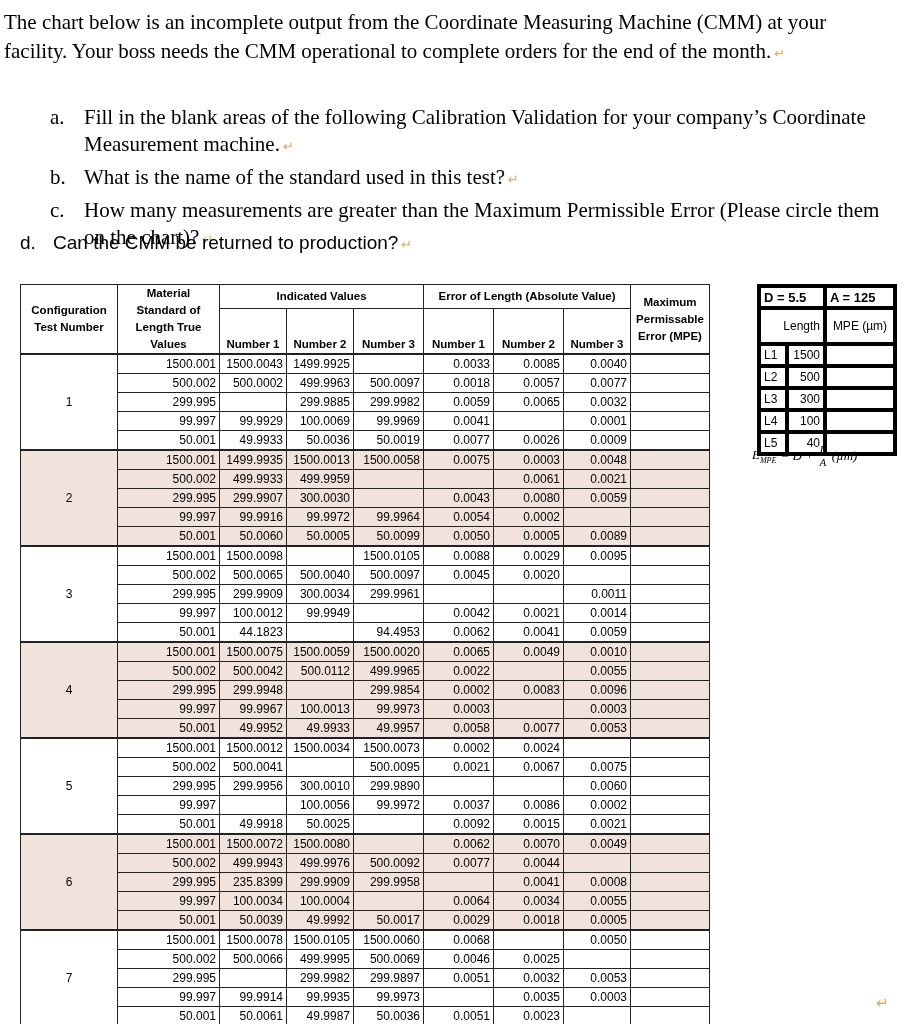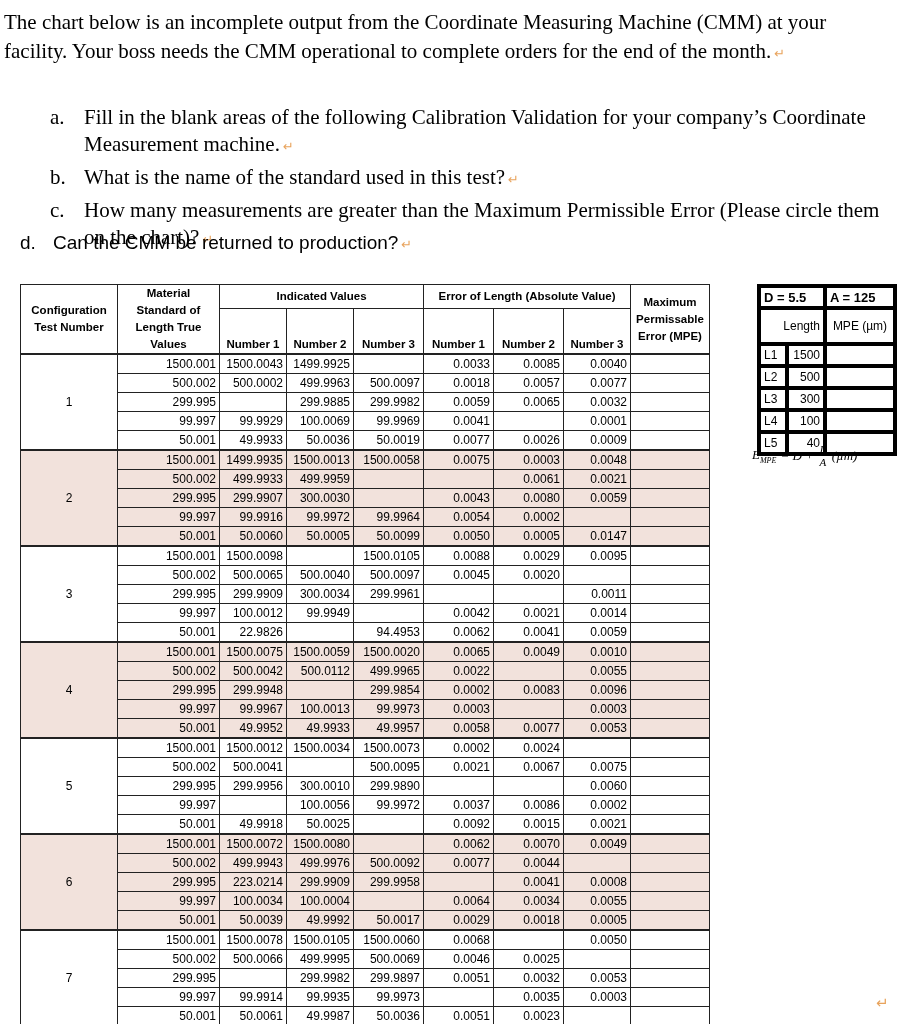--- a/index.html
+++ b/index.html
@@ -175,21 +175,21 @@
         <td class="num"></td>
         <td class="num"></td>
       </tr>
       <tr class="shade">
         <td class="num">50.001</td>
         <td class="num">50.0060</td>
         <td class="num">50.0005</td>
         <td class="num">50.0099</td>
         <td class="num">0.0050</td>
         <td class="num">0.0005</td>
-        <td class="num">0.0147</td>
+        <td class="num">0.0089</td>
         <td class="num"></td>
       </tr>
       <tr class=" grp-start">
         <td class="cfg" rowspan="5">3</td>
         <td class="num">1500.001</td>
         <td class="num">1500.0098</td>
         <td class="num"></td>
         <td class="num">1500.0105</td>
         <td class="num">0.0088</td>
         <td class="num">0.0029</td>
@@ -221,21 +221,21 @@
         <td class="num">100.0012</td>
         <td class="num">99.9949</td>
         <td class="num"></td>
         <td class="num">0.0042</td>
         <td class="num">0.0021</td>
         <td class="num">0.0014</td>
         <td class="num"></td>
       </tr>
       <tr>
         <td class="num">50.001</td>
-        <td class="num">22.9826</td>
+        <td class="num">44.1823</td>
         <td class="num"></td>
         <td class="num">94.4953</td>
         <td class="num">0.0062</td>
         <td class="num">0.0041</td>
         <td class="num">0.0059</td>
         <td class="num"></td>
       </tr>
       <tr class="shade grp-start">
         <td class="cfg" rowspan="5">4</td>
         <td class="num">1500.001</td>
@@ -354,21 +354,21 @@
         <td class="num">499.9943</td>
         <td class="num">499.9976</td>
         <td class="num">500.0092</td>
         <td class="num">0.0077</td>
         <td class="num">0.0044</td>
         <td class="num"></td>
         <td class="num"></td>
       </tr>
       <tr class="shade">
         <td class="num">299.995</td>
-        <td class="num">223.0214</td>
+        <td class="num">235.8399</td>
         <td class="num">299.9909</td>
         <td class="num">299.9958</td>
         <td class="num"></td>
         <td class="num">0.0041</td>
         <td class="num">0.0008</td>
         <td class="num"></td>
       </tr>
       <tr class="shade">
         <td class="num">99.997</td>
         <td class="num">100.0034</td>

